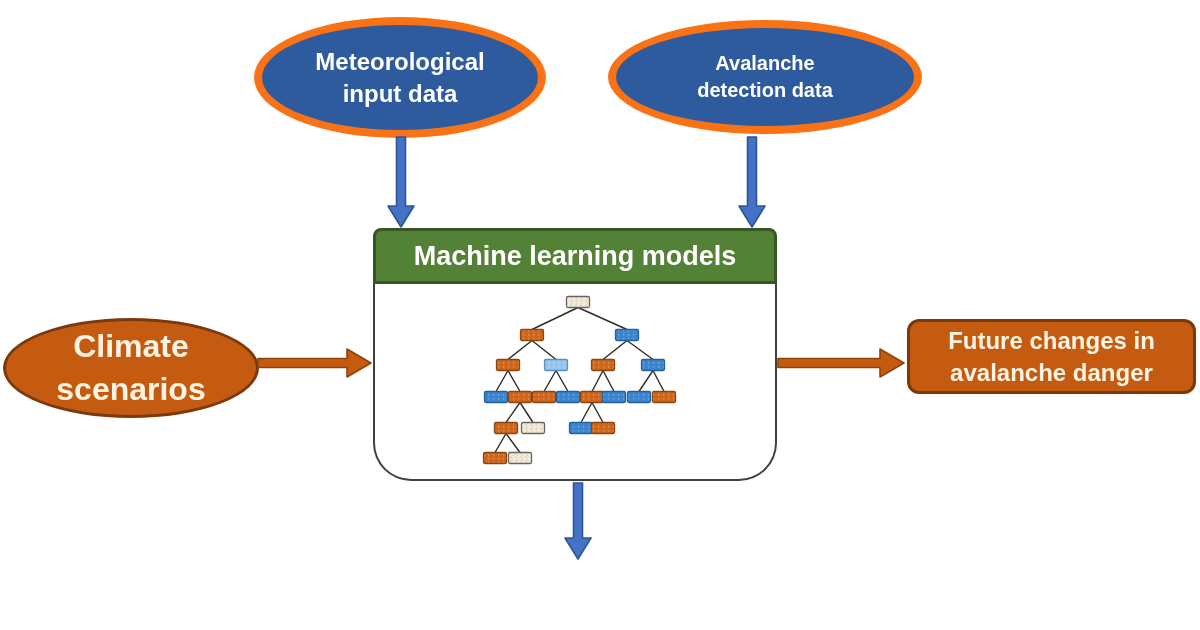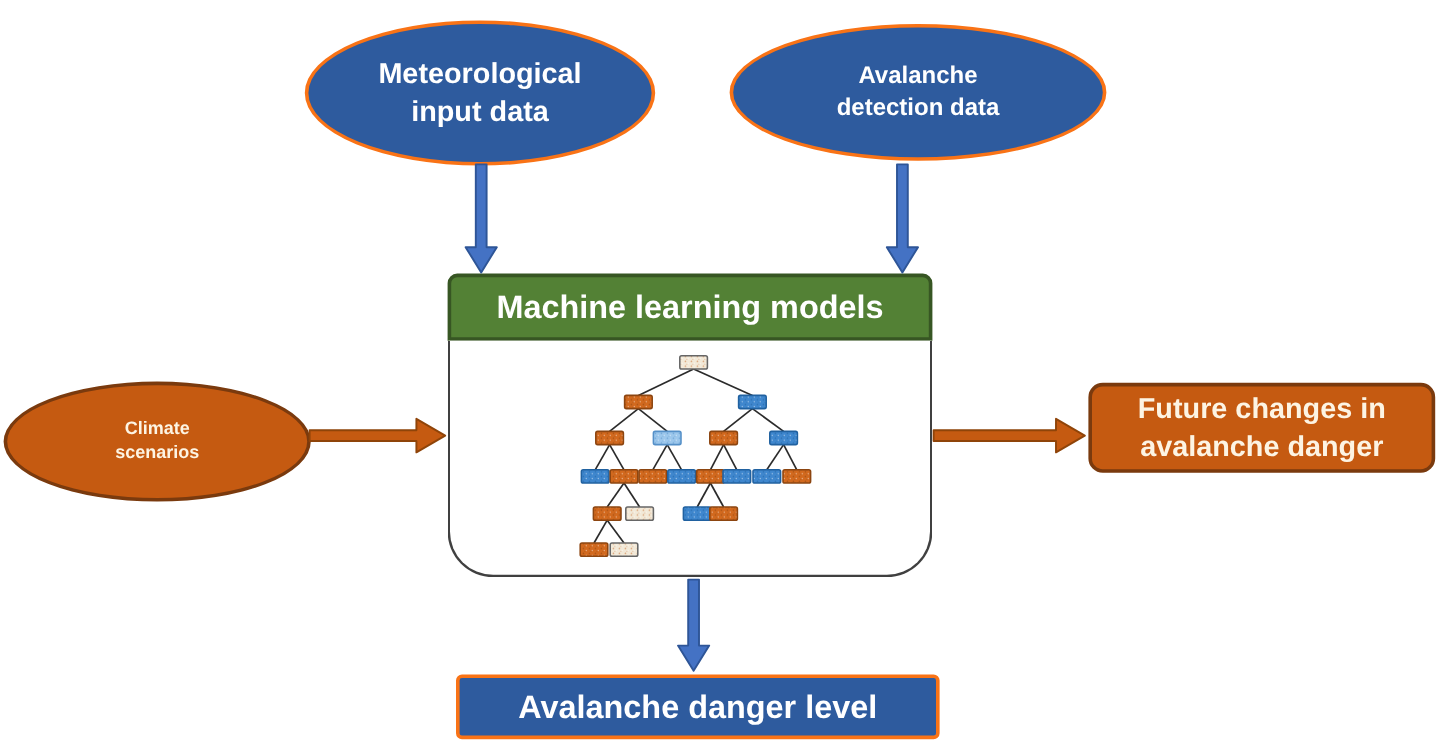--- a/index.html
+++ b/index.html
@@ -3,25 +3,25 @@
 <meta charset="utf-8">
 <style>
   html,body{margin:0;padding:0;background:#fff;}
   #canvas{
     position:relative;width:1200px;height:630px;background:#ffffff;overflow:hidden;
     font-family:"Liberation Sans", sans-serif;
   }
   .shape{position:absolute;display:flex;align-items:center;justify-content:center;
     text-align:center;box-sizing:border-box;font-weight:bold;white-space:pre-line;}
   .ellipse{border-radius:50%;}
-  .blue-node{background:#2E5B9E;border:3px solid #f97316;color:#FFFFFF;}
+  .blue-node{background:#2E5B9E;border:8px solid #f97316;color:#FFFFFF;}
   .orange-node{background:#C55A11;border:3px solid #7A3A0E;color:#FDF4E3;}
   #ellipse-met{left:254px;top:17px;width:292px;height:121px;font-size:24px;line-height:1.33;}
   #ellipse-avalanche{left:608px;top:20px;width:314px;height:114px;font-size:20px;line-height:1.33;}
-  #ellipse-climate{left:3px;top:318px;width:256px;height:100px;font-size:15px;line-height:1.33;}
+  #ellipse-climate{left:3px;top:318px;width:256px;height:100px;font-size:32px;line-height:1.33;}
   #future-box{left:907px;top:319px;width:289px;height:75px;border-radius:12px;
     font-size:24px;line-height:1.33;border-width:3px;}
   #danger-box{left:380px;top:562px;width:403px;height:54px;border-radius:5px;font-size:27px;}
   #model-box{position:absolute;left:373px;top:228px;width:404px;height:223px;}
   #model-header{position:absolute;left:0;top:0;width:404px;height:56px;box-sizing:border-box;
     background:#538135;border:3px solid #375623;border-radius:8px 8px 0 0;
     display:flex;align-items:center;justify-content:center;
     color:#FFFFFF;font-size:27px;font-weight:bold;}
   #model-body{position:absolute;left:0;top:56px;width:404px;height:197px;box-sizing:border-box;
     background:#FFFFFF;border:2px solid #404040;border-top:none;border-radius:0 0 38px 38px;}
@@ -42,21 +42,20 @@
 scenarios</div>
 
   <div id="model-box">
     <div id="model-header">Machine learning models</div>
     <div id="model-body"></div>
   </div>
 
   <div class="shape orange-node" id="future-box">Future changes in
 avalanche danger</div>
 
-  <div class="shape blue-node" id="danger-box">Avalanche danger level</div>
 
   <svg id="overlay-svg" viewBox="0 0 1200 630" xmlns="http://www.w3.org/2000/svg">
       <defs>
         <pattern id="spk-orange" width="5" height="4" patternUnits="userSpaceOnUse">
           <rect x="0" y="0" width="5" height="4" fill="#D2691E"></rect>
           <circle cx="1.2" cy="1.1" r="0.7" fill="#8C4510" opacity="0.55"></circle>
           <circle cx="3.6" cy="2.8" r="0.6" fill="#ffffff" opacity="0.45"></circle>
           <circle cx="2.4" cy="3.4" r="0.5" fill="#8C4510" opacity="0.4"></circle>
         </pattern>
         <pattern id="spk-blue" width="5" height="4" patternUnits="userSpaceOnUse">

